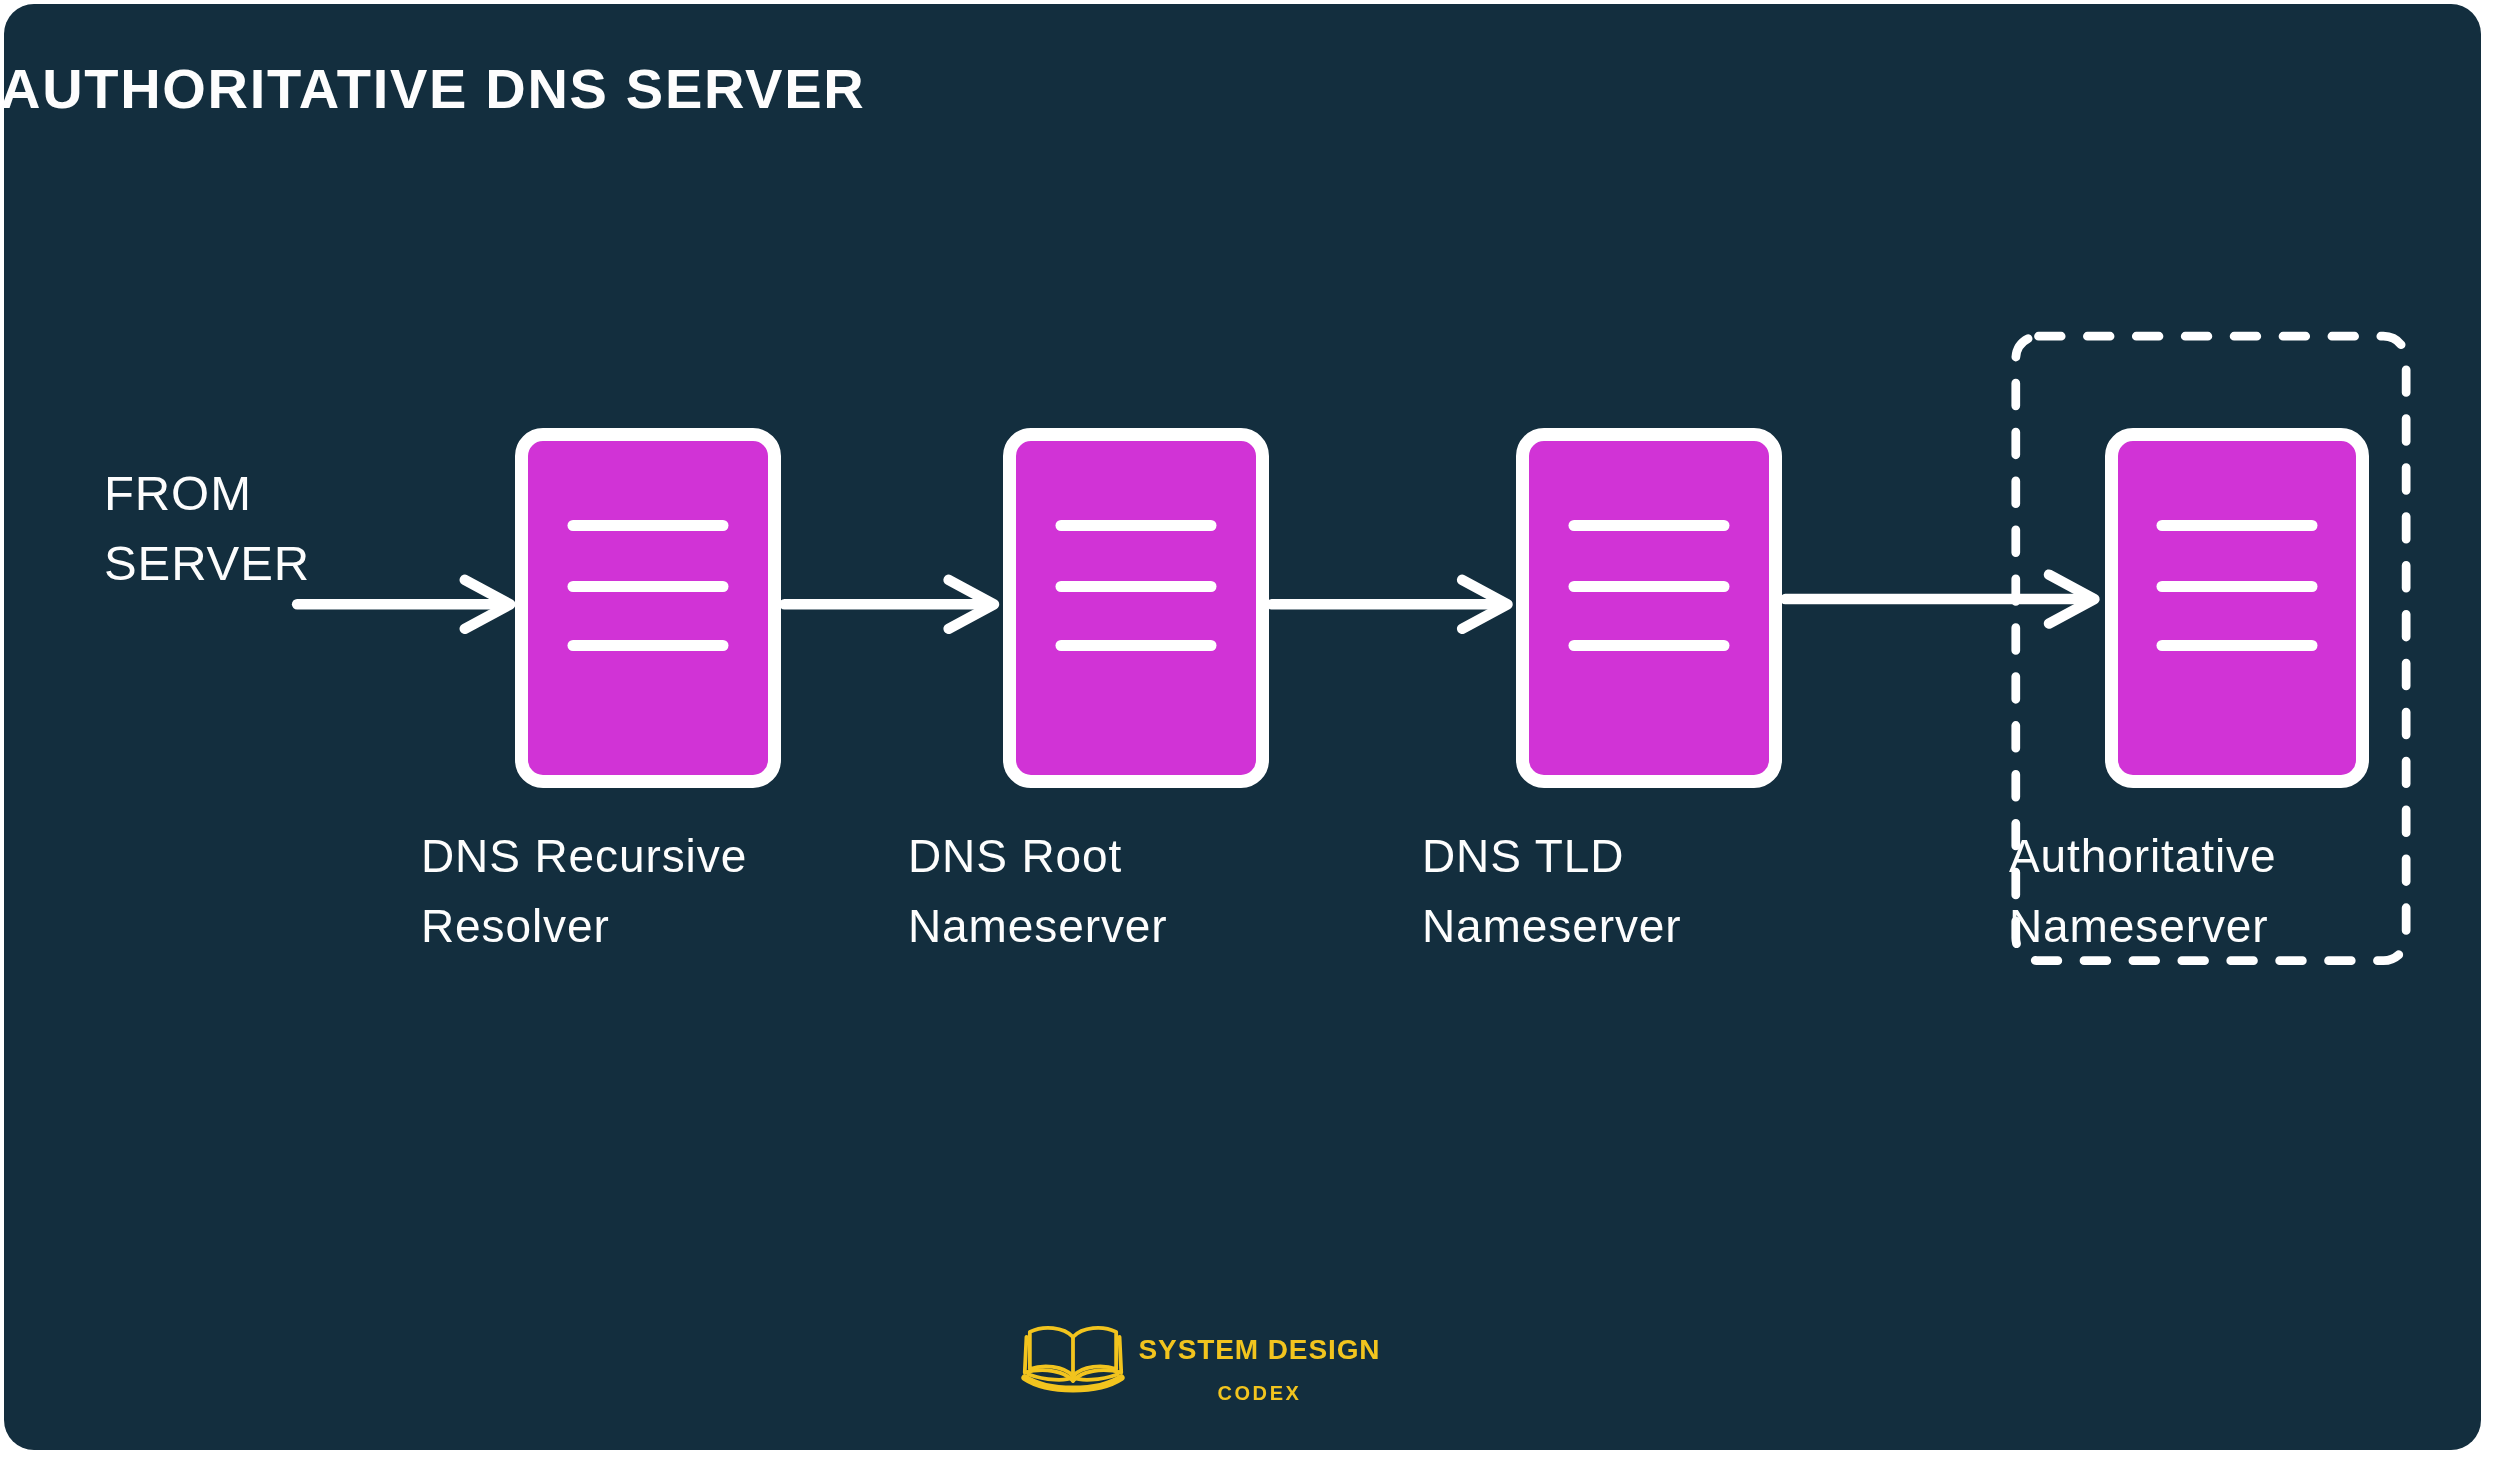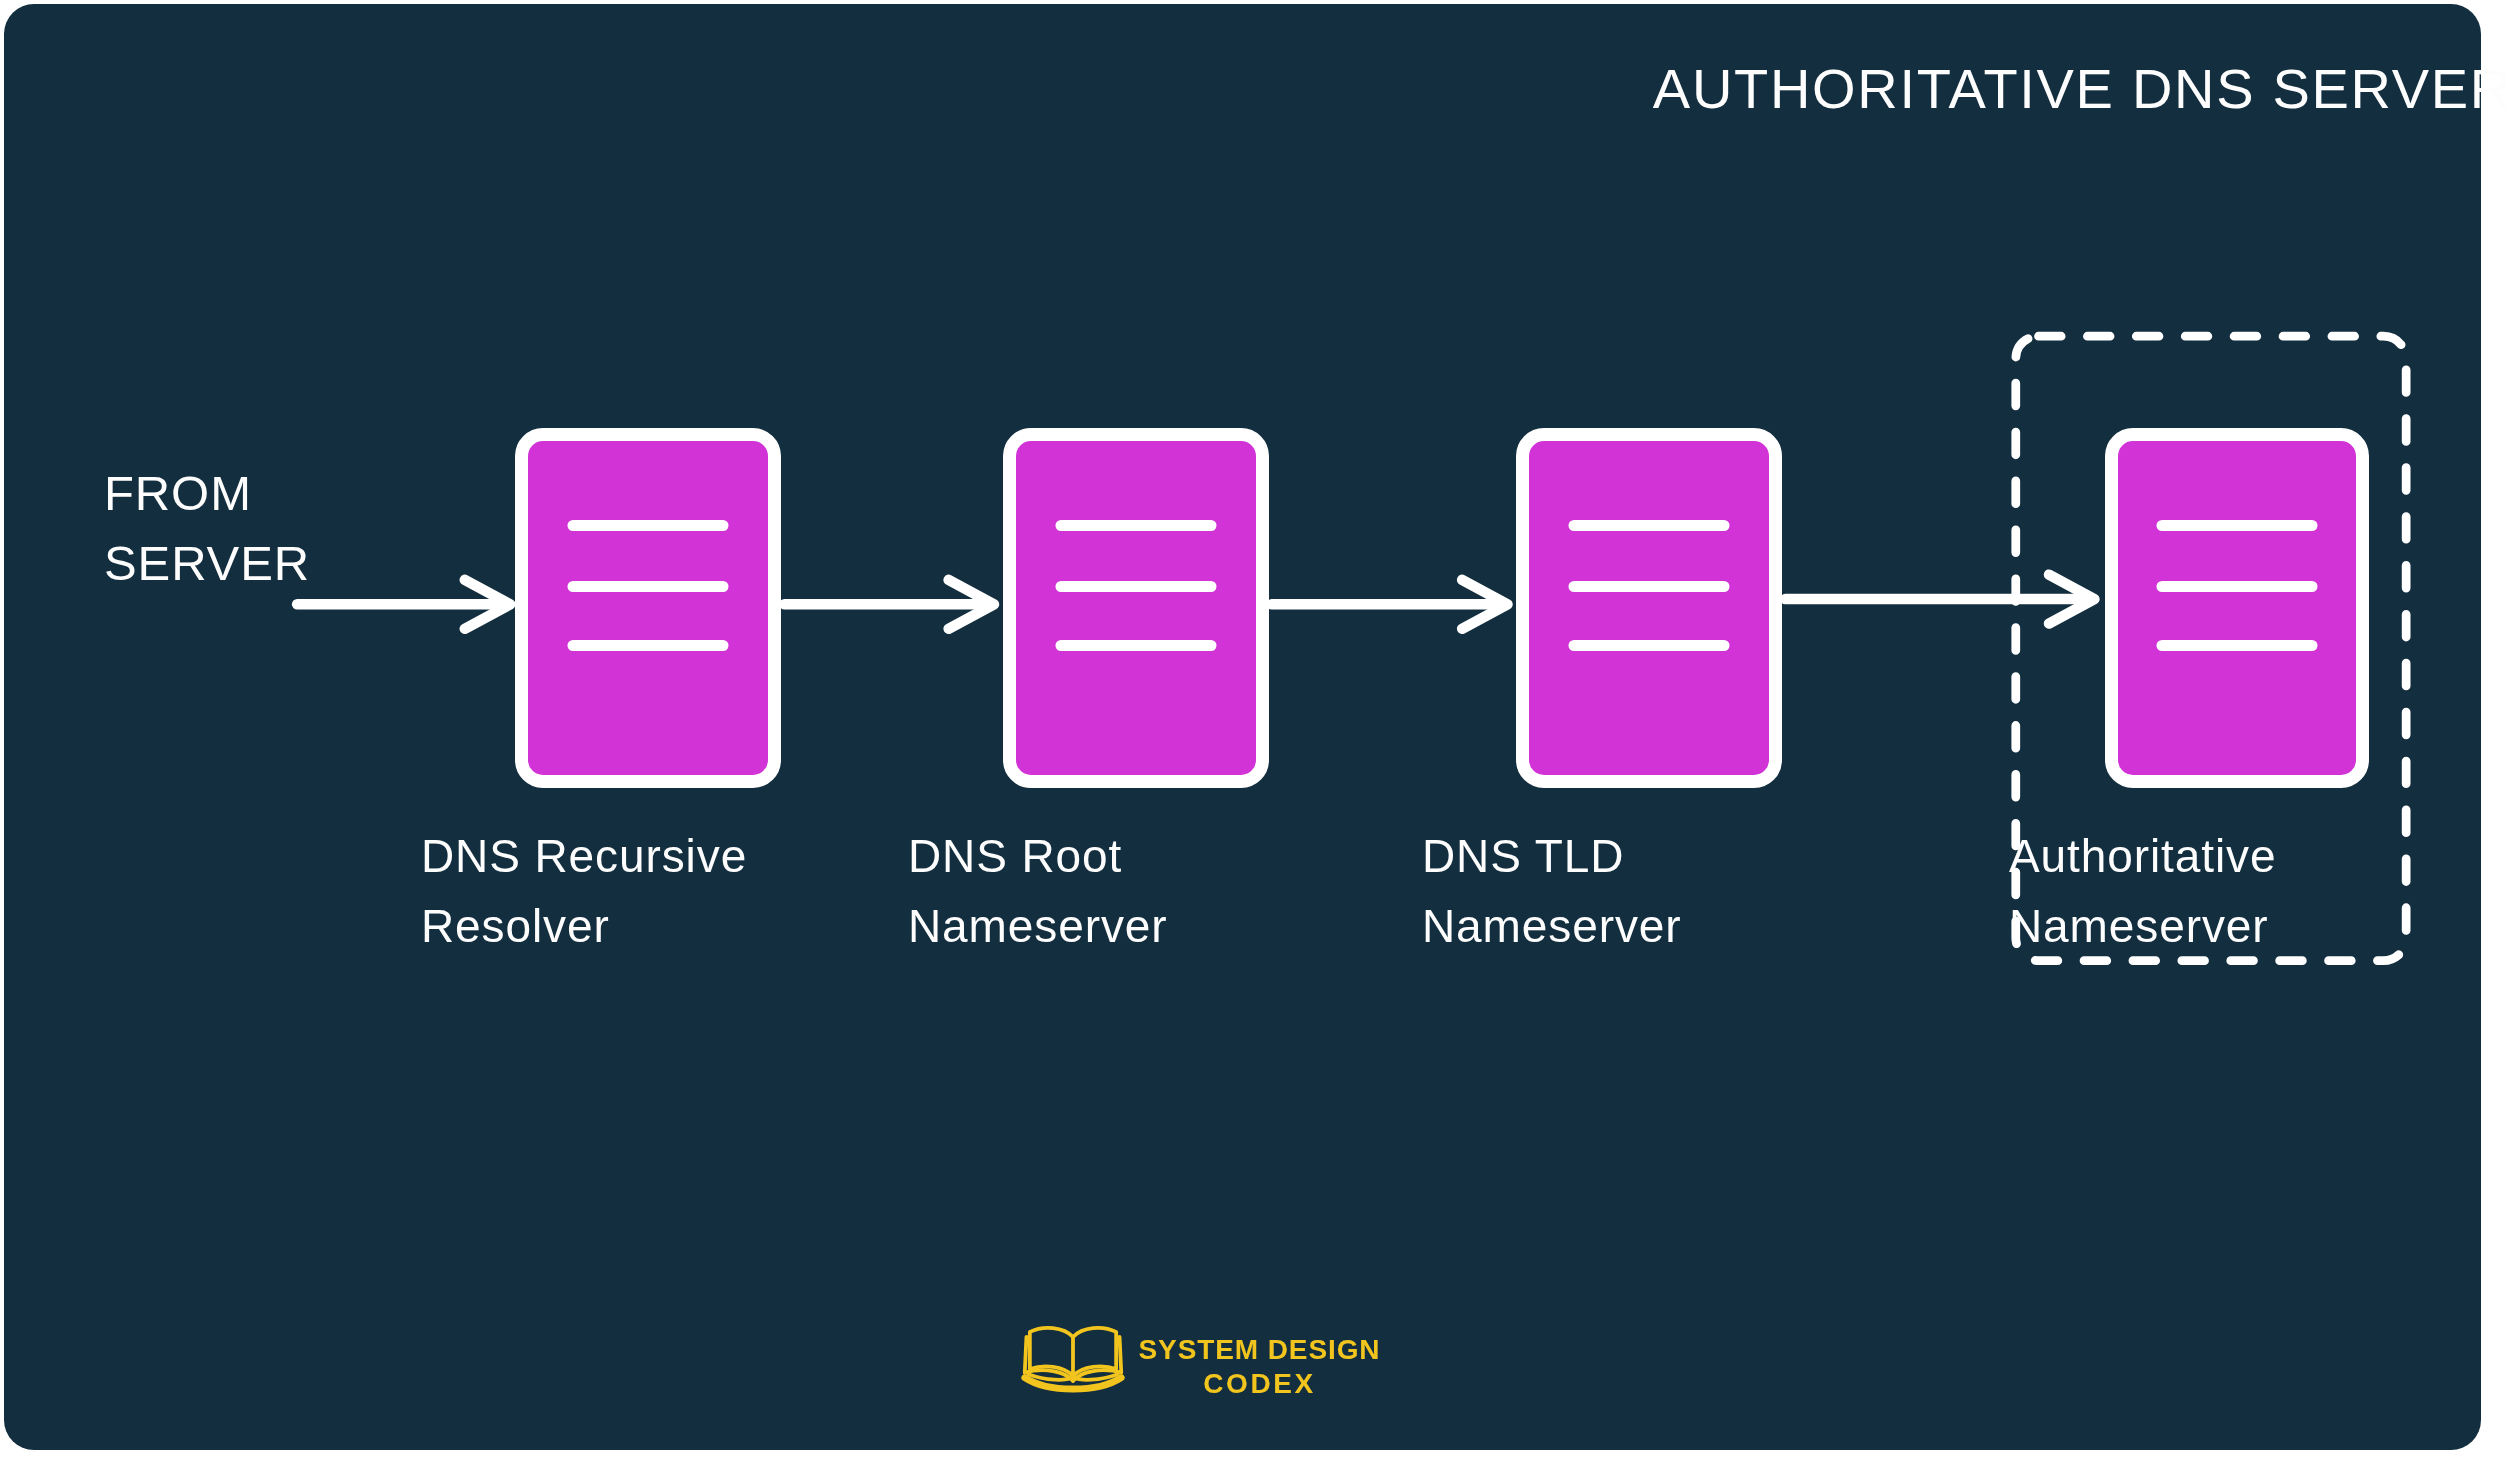--- a/index.html
+++ b/index.html
@@ -20,24 +20,24 @@
   }
   .panel{
     position:absolute;
     left:3.5px;top:3.5px;width:2477px;height:1446px;
     background:var(--panel);
     border-radius:30px;
   }
   .title{
     position:absolute;
     left:0;top:56px;width:2512px;
-    text-align:right;
+    text-align:left;
     color:var(--text);
     font-size:56px;
-    font-weight:400;
+    font-weight:700;
     letter-spacing:1.7px;
   }
   .from-label{
     position:absolute;
     left:104px;top:458px;
     color:var(--text);
     font-size:49px;
     line-height:70px;
     font-weight:400;
     letter-spacing:0.9px;
@@ -117,23 +117,23 @@
     margin-top:10.5px;
     color:var(--accent);
     font-weight:700;
     text-align:center;
   }
   .logo-line1{
     font-size:28px;
     letter-spacing:0.9px;
   }
   .logo-line2{
-    font-size:28px;
+    font-size:20px;
     letter-spacing:2.6px;
-    margin-top:2px;
+    margin-top:16px;
   }
 </style>
 </head>
 <body>
 
 <div class="panel"></div>
 
 <div class="title">AUTHORITATIVE DNS SERVER</div>
 
 <div class="from-label">

